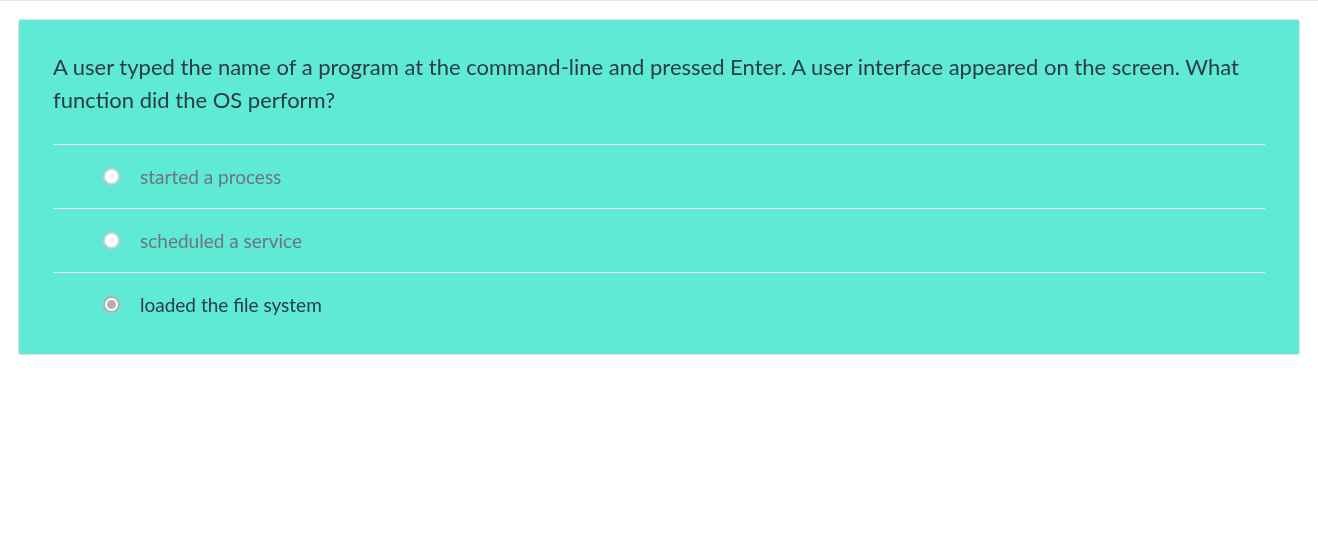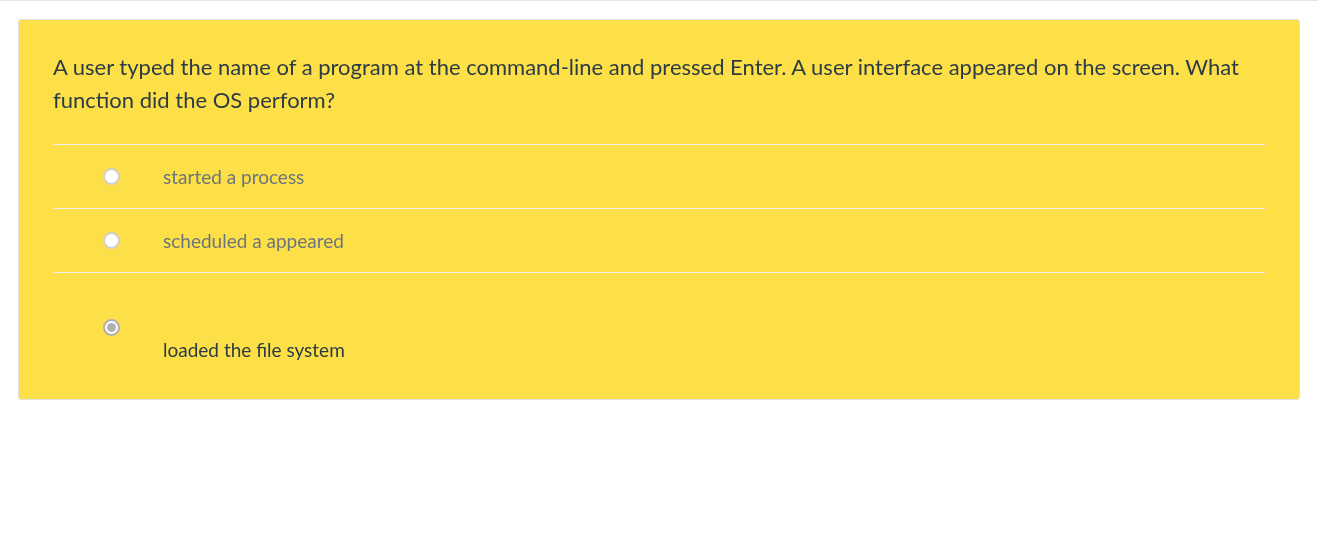--- a/index.html
+++ b/index.html
@@ -12,42 +12,41 @@
       background: #ffffff;
       width: 1318px;
       height: 540px;
       border-top: 1px solid #e5e5e5;
       padding-top: 8px;
     }
     .question-card {
       margin: 10px 18px;
       border: 1px solid #e0e0e0;
       border-radius: 3px;
-      background: #fde047;
+      background: #5eead4;
       padding: 0;
     }
     .question-header {
       padding: 30px 34px 28px 34px;
     }
     .question-text {
       font-size: 22px;
       line-height: 1.5;
       color: #2d3b45;
       font-weight: 400;
     }
     .options-list {
       padding: 0 34px 18px 34px;
     }
     .option-row {
       display: flex;
       align-items: center;
       padding: 20px 0 20px 50px;
       border-top: 1px solid #eeeeee;
       cursor: pointer;
-      gap: 23px;
     }
     .radio {
       width: 17px;
       height: 17px;
       border-radius: 50%;
       border: 2px solid #d0d0d0;
       margin-right: 20px;
       flex-shrink: 0;
       display: flex;
       align-items: center;
@@ -65,37 +64,36 @@
       background: #b0b0b0;
       display: block;
     }
     .option-label {
       font-size: 19px;
       color: #6c757d;
       font-weight: 400;
     }
     .option-row.selected .option-label {
       color: #2d3b45;
-      margin-top: 45px;
     }
   </style>
 </head>
 <body>
 
 <div class="question-card">
   <div class="question-header">
     <div class="question-text">A user typed the name of a program at the command-line and pressed Enter. A user interface appeared on the screen. What function did the OS perform?</div>
   </div>
   <div class="options-list">
     <div class="option-row">
       <span class="radio"></span>
       <span class="option-label">started a process</span>
     </div>
     <div class="option-row">
       <span class="radio"></span>
-      <span class="option-label">scheduled a appeared</span>
+      <span class="option-label">scheduled a service</span>
     </div>
     <div class="option-row selected">
       <span class="radio selected"></span>
       <span class="option-label">loaded the file system</span>
     </div>
   </div>
 </div>
 
 </body></html>

